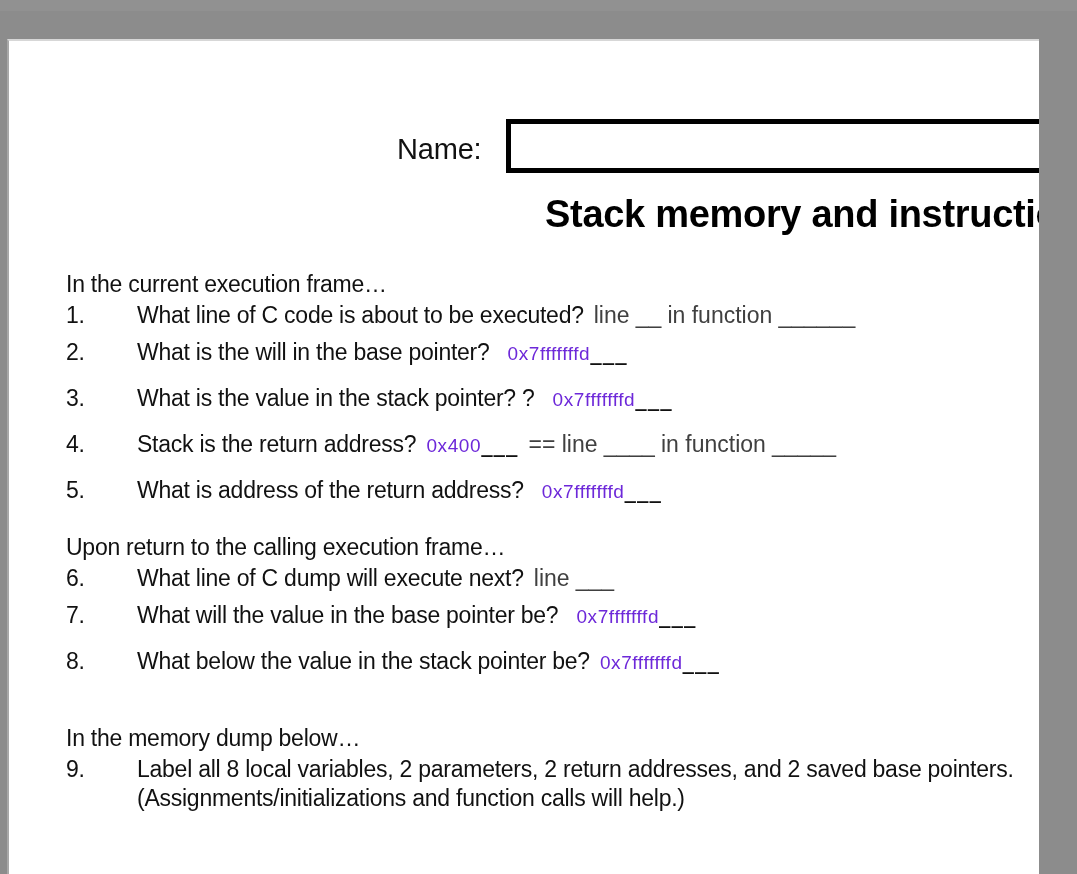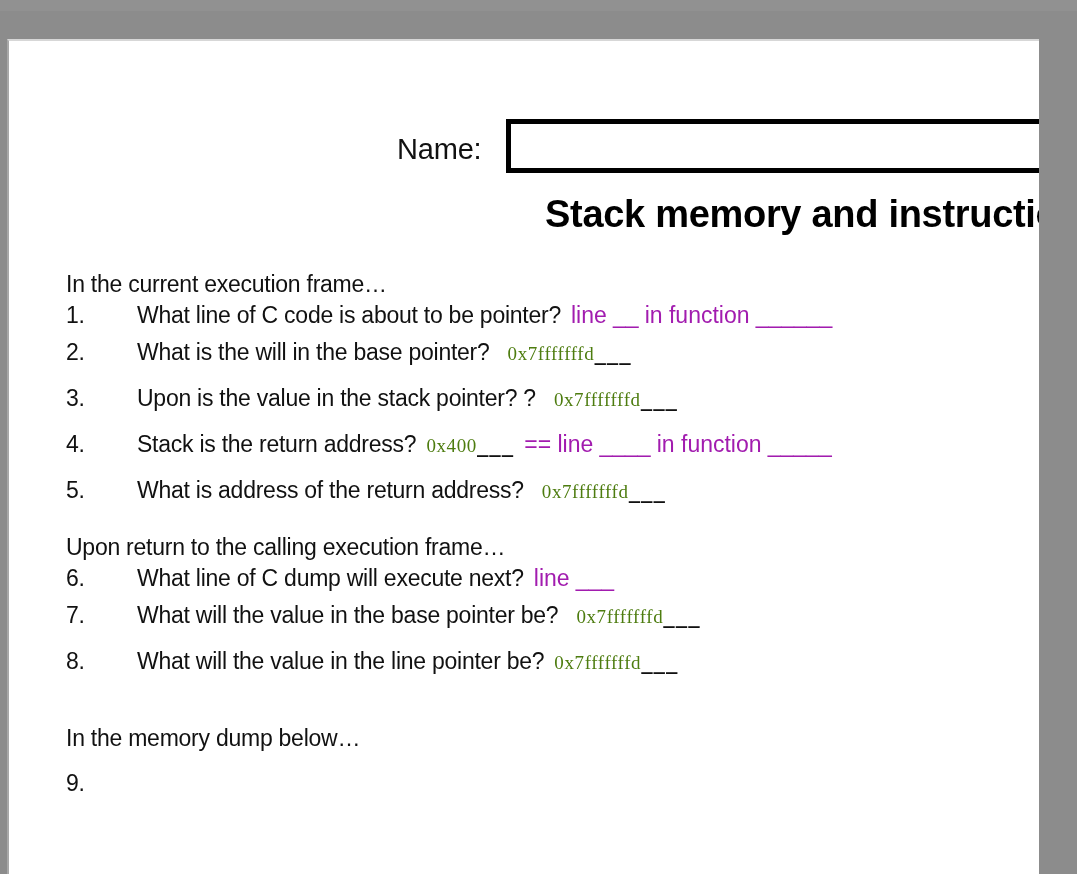--- a/index.html
+++ b/index.html
@@ -116,37 +116,37 @@
     left: 57px;
     top: 0;
     width: 40px;
     text-align: left;
     letter-spacing: -0.25px;
   }
   li.q.tight { margin-bottom: 8px; }
 
   
   .hex {
-    font-family: Liberation Serif, serif;
+    font-family: Liberation Sans, sans-serif;
     font-size: 19px;
-    color: #4d7c0f;
+    color: #6d28d9;
     letter-spacing: 0.6px;
   }
   
   .blank {
     font-family: "DejaVu Sans Mono", "Liberation Mono", monospace;
     font-size: 19px;
     color: #111;
     letter-spacing: 1px;
     font-weight: bold;
   }
   .blank-thin {
     font-family: "Liberation Sans", sans-serif;
     font-size: 23px;
-    color: #a21caf;
+    color: #404040;
     letter-spacing: 0px;
   }
   .sp { display: inline-block; width: 10px; }
   .sp-lg { display: inline-block; width: 18px; }
 
   
   .group { margin-bottom: 0; }
   .gap-a { height: 10px; }
   .gap-b { height: 30px; }
 
@@ -177,34 +177,34 @@
   <div class="doc-title">Stack memory and instructions</div>
 
   <div class="body-block">
 
     <div class="group">
       <div class="section-head">In the current execution frame…</div>
       <ol class="qlist">
 
         <li class="q tight">
           <span class="num">1.</span>
-          <span>What line of C code is about to be pointer?</span><span class="sp"></span><span class="blank-thin">line</span>
+          <span>What line of C code is about to be executed?</span><span class="sp"></span><span class="blank-thin">line</span>
           <span class="blank-thin">__</span>
           <span class="blank-thin">in function</span>
           <span class="blank-thin">______</span>
         </li>
 
         <li class="q">
           <span class="num">2.</span>
           <span>What is the will in the base pointer?</span><span class="sp-lg"></span><span class="hex">0x7fffffffd</span><span class="blank">___</span>
         </li>
 
         <li class="q">
           <span class="num">3.</span>
-          <span>Upon is the value in the stack pointer? ?</span><span class="sp-lg"></span><span class="hex">0x7fffffffd</span><span class="blank">___</span>
+          <span>What is the value in the stack pointer? ?</span><span class="sp-lg"></span><span class="hex">0x7fffffffd</span><span class="blank">___</span>
         </li>
 
         <li class="q">
           <span class="num">4.</span>
           <span>Stack is the return address?</span><span class="sp"></span><span class="hex">0x400</span><span class="blank">___</span><span class="sp"></span><span class="blank-thin">== line</span>
           <span class="blank-thin">____</span>
           <span class="blank-thin">in function</span>
           <span class="blank-thin">_____</span>
         </li>
 
@@ -227,32 +227,33 @@
           <span class="blank-thin">___</span>
         </li>
 
         <li class="q">
           <span class="num">7.</span>
           <span>What will the value in the base pointer be?</span><span class="sp-lg"></span><span class="hex">0x7fffffffd</span><span class="blank">___</span>
         </li>
 
         <li class="q">
           <span class="num">8.</span>
-          <span>What will the value in the line pointer be?</span><span class="sp"></span><span class="hex">0x7fffffffd</span><span class="blank">___</span>
+          <span>What below the value in the stack pointer be?</span><span class="sp"></span><span class="hex">0x7fffffffd</span><span class="blank">___</span>
         </li>
       </ol>
     </div>
 
     <div class="gap-b"></div>
 
     <div class="group">
       <div class="section-head">In the memory dump below…</div>
       <ol class="qlist">
         <li class="q wrap" style="width:1000px;padding-right:10px;">
           <span class="num">9.</span>
+          <span>Label all 8 local variables, 2 parameters, 2 return addresses, and 2 saved base pointers.  (Assignments/initializations and function calls will help.)</span>
         </li>
       </ol>
     </div>
 
   </div>
 
   <div class="bottom-rule"></div>
 </div>
 
 </body></html>

